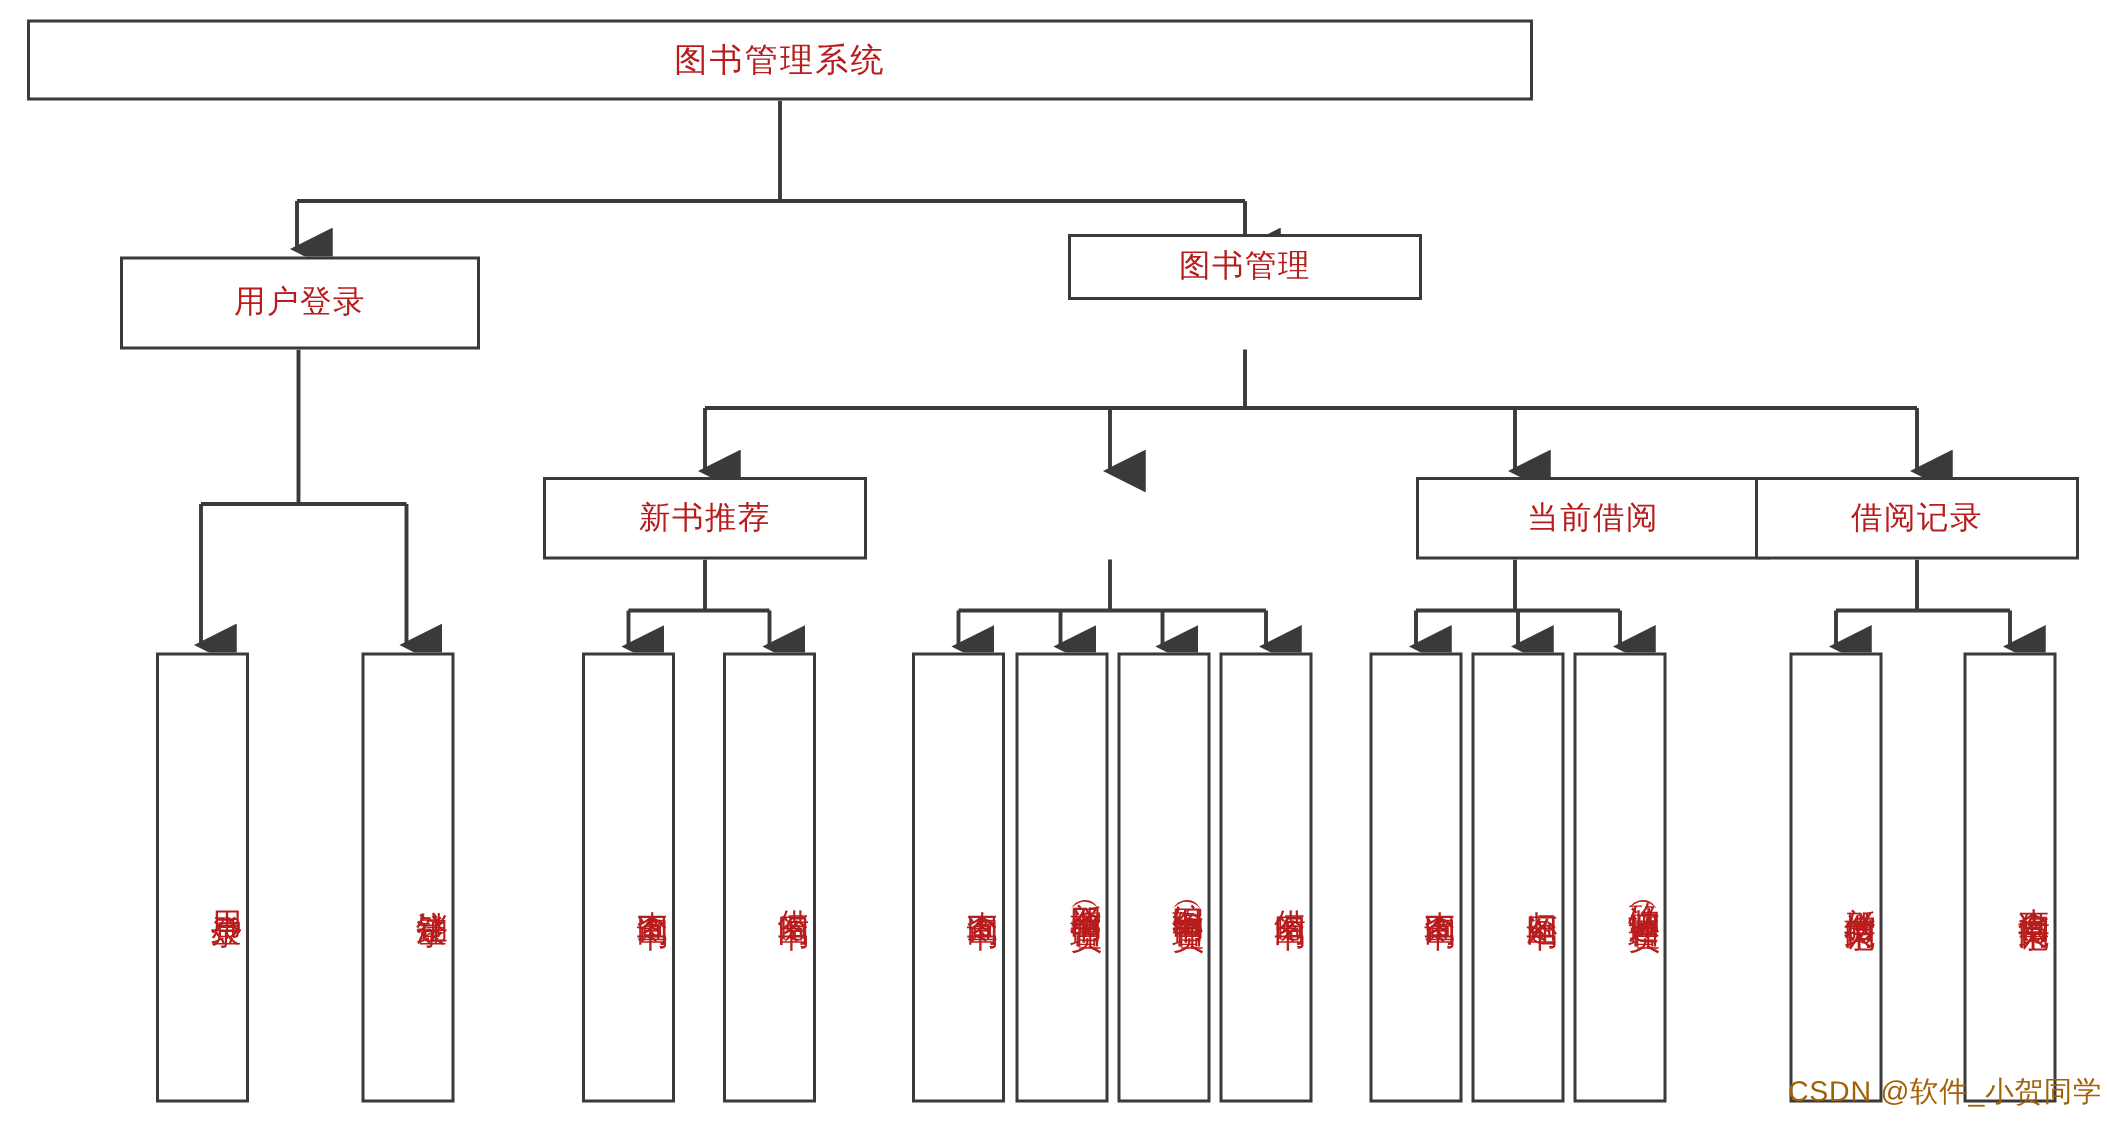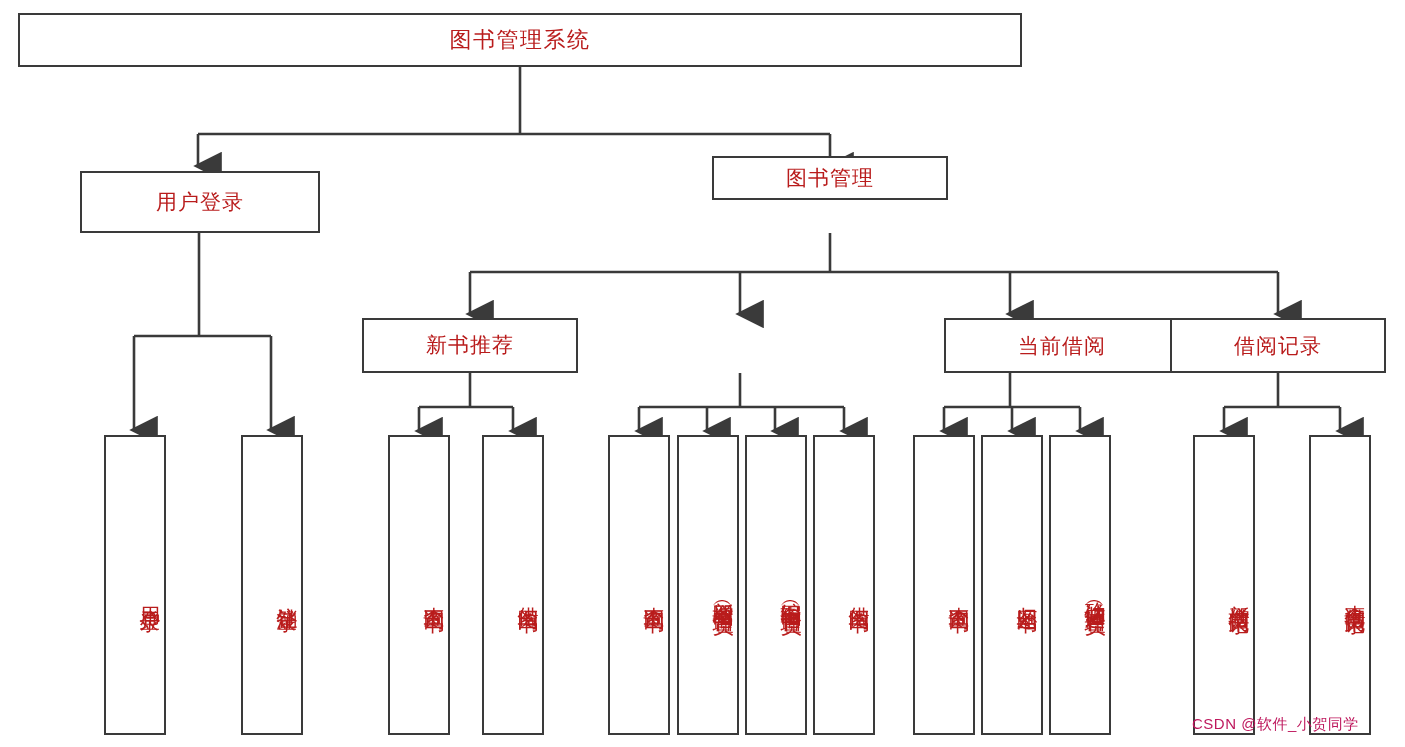--- a/index.html
+++ b/index.html
@@ -51,22 +51,22 @@
     padding-top: 18px;
     align-items: flex-start;
     justify-content: center;
   }
   .node.title {
     font-size: 22px;
     letter-spacing: 1.5px;
   }
   .watermark {
     position: absolute;
-    font-size: 15px;
-    color: #be185d;
+    font-size: 19px;
+    color: #a16207;
     letter-spacing: 0.5px;
     white-space: nowrap;
     z-index: 5;
     pointer-events: none;
   }
 </style>
 </head>
 <body>
 
 <div id="canvas">

